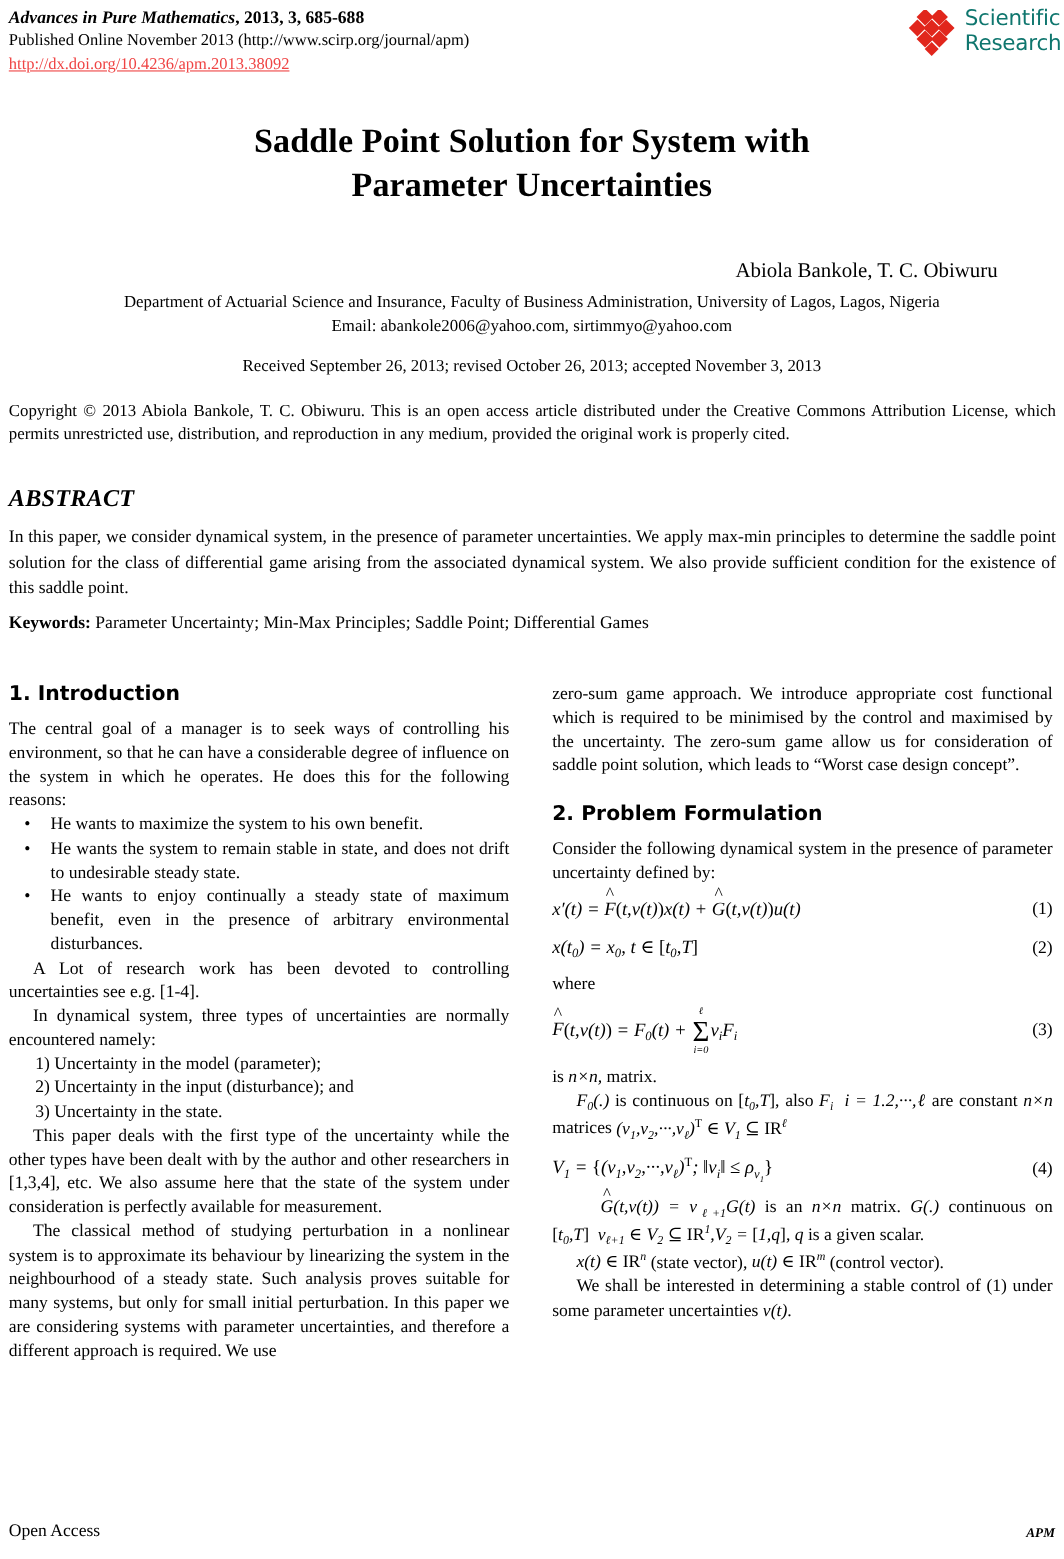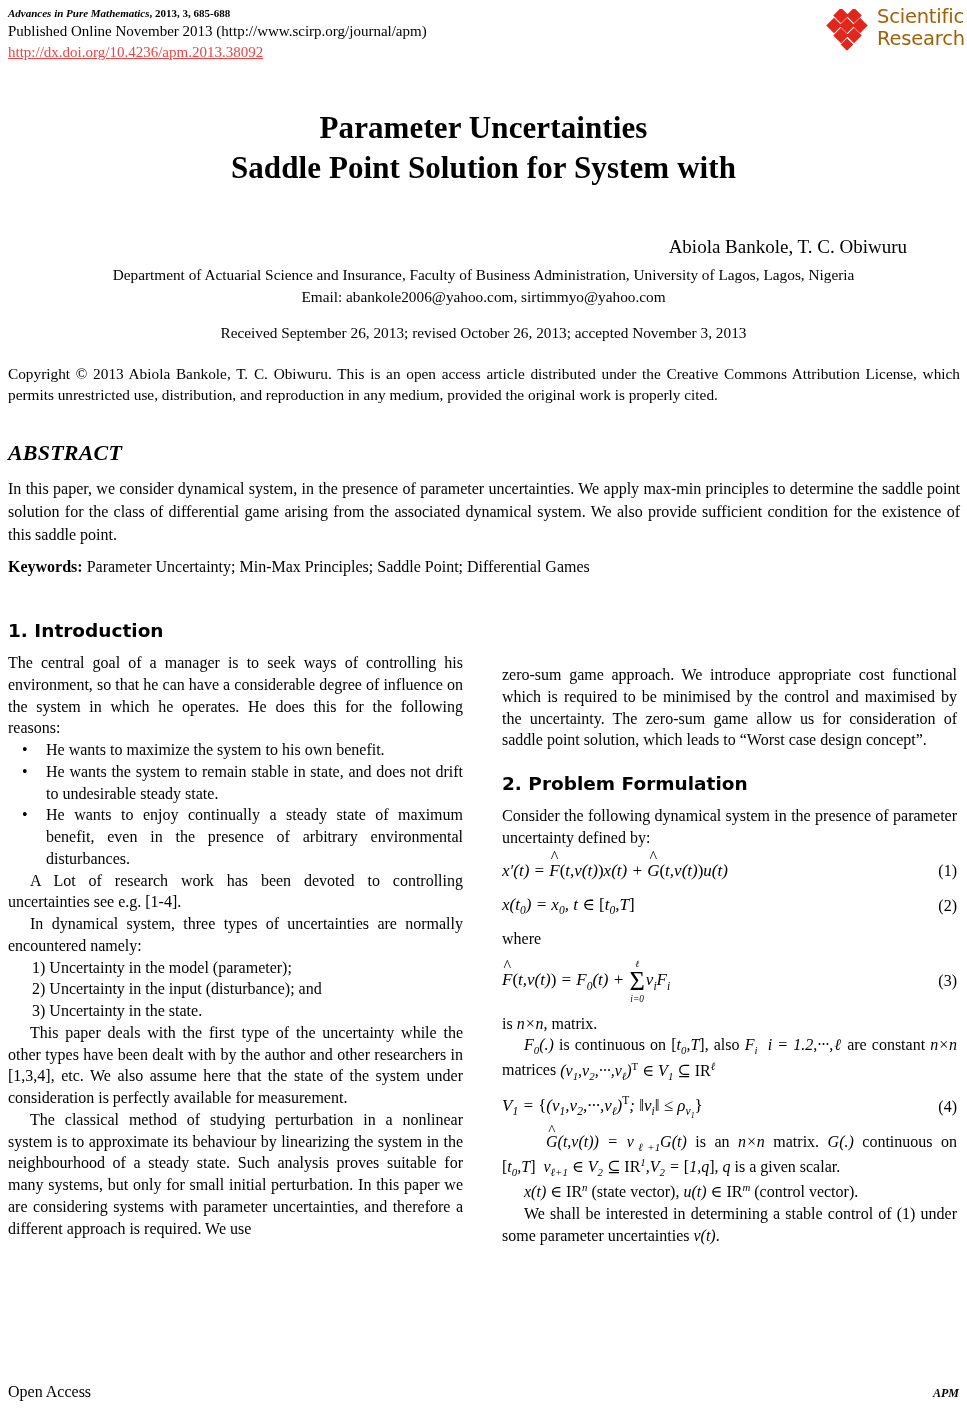--- a/index.html
+++ b/index.html
@@ -25,21 +25,21 @@
 
   
   .masthead {
     position: absolute;
     left: 8px;
     top: 6px;
     width: 640px;
     line-height: 1.32;
   }
   .mast-journal {
-    font-size: 11px;
+    font-size: 16px;
     font-weight: bold;
   }
   .mast-journal .jtitle {
     font-style: italic;
   }
   .mast-pub {
     font-size: 15px;
     margin-top: 1px;
   }
   .mast-doi {
@@ -65,21 +65,21 @@
     width: 48px;
     height: 44px;
   }
   .logo-text {
     position: absolute;
     left: 62px;
     top: 2px;
     font-family: "DejaVu Sans", "Liberation Sans", sans-serif;
     font-size: 19.5px;
     line-height: 1.12;
-    color: #a16207;
+    color: #0f766e;
     letter-spacing: -0.2px;
   }
 
   
   .title {
     position: absolute;
     left: 60px;
     top: 108px;
     width: 847px;
     text-align: center;
@@ -154,21 +154,21 @@
 
   
   .col {
     position: absolute;
     top: 620px;
     width: 455px;
     font-size: 16px;
     line-height: 1.36;
   }
   .col-left  { left: 8px; }
-  .col-right { left: 502px; margin-top: 44px; }
+  .col-right { left: 502px; }
 
   h2.sec {
     font-family: "DejaVu Sans", "Liberation Sans", sans-serif;
     font-size: 18.5px;
     font-weight: bold;
     margin: 0 0 10px 0;
     line-height: 1.2;
   }
   h2.sec.spaced { margin-top: 22px; }
 
@@ -308,22 +308,22 @@
         <rect x="19.5" y="31" width="9" height="9" transform="rotate(45 24 35.5)"></rect>
       </g>
     </svg>
     <div class="logo-text">
       <div>Scientific</div>
       <div>Research</div>
     </div>
   </div>
 
   <div class="title">
+    <div>Saddle Point Solution for System with</div>
     <div>Parameter Uncertainties</div>
-    <div>Saddle Point Solution for System with</div>
   </div>
   <div class="authors">Abiola Bankole, T. C. Obiwuru</div>
   <div class="affiliation">
     <div>Department of Actuarial Science and Insurance, Faculty of Business Administration, University of Lagos, Lagos, Nigeria</div>
     <div>Email: abankole2006@yahoo.com, sirtimmyo@yahoo.com</div>
   </div>
   <div class="dates">Received September 26, 2013; revised October 26, 2013; accepted November 3, 2013</div>
   <div class="copyright">Copyright © 2013 Abiola Bankole, T. C. Obiwuru. This is an open access article distributed under the Creative Commons Attribution License, which permits unrestricted use, distribution, and reproduction in any medium, provided the original work is properly cited.</div>
 
   <div class="abstract-head">ABSTRACT</div>

